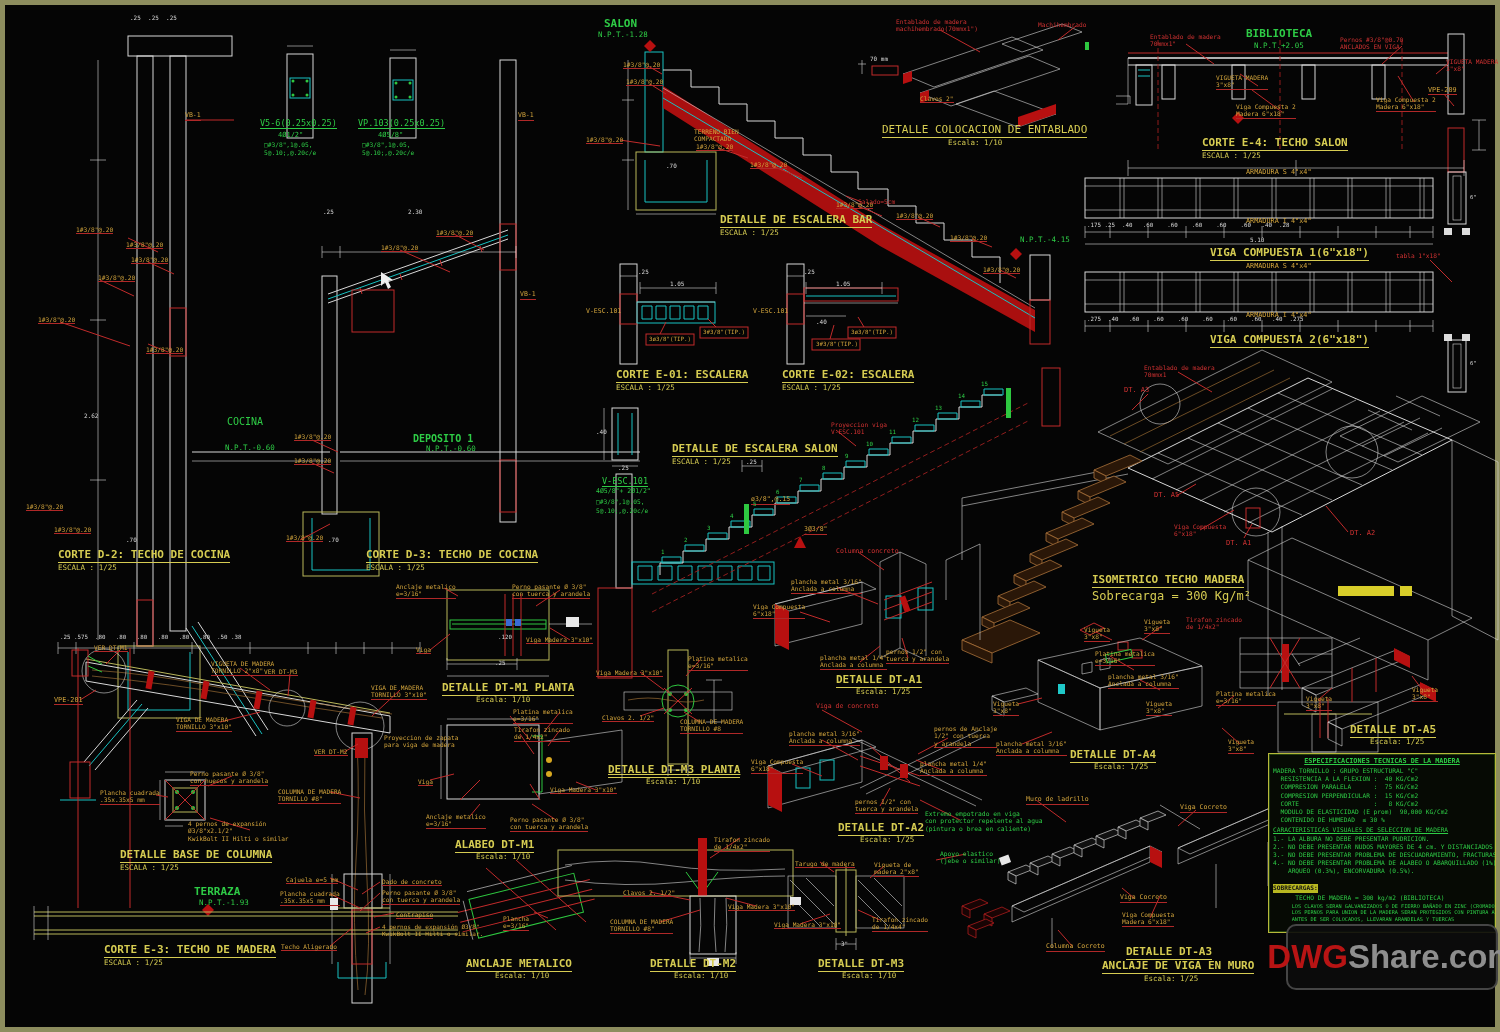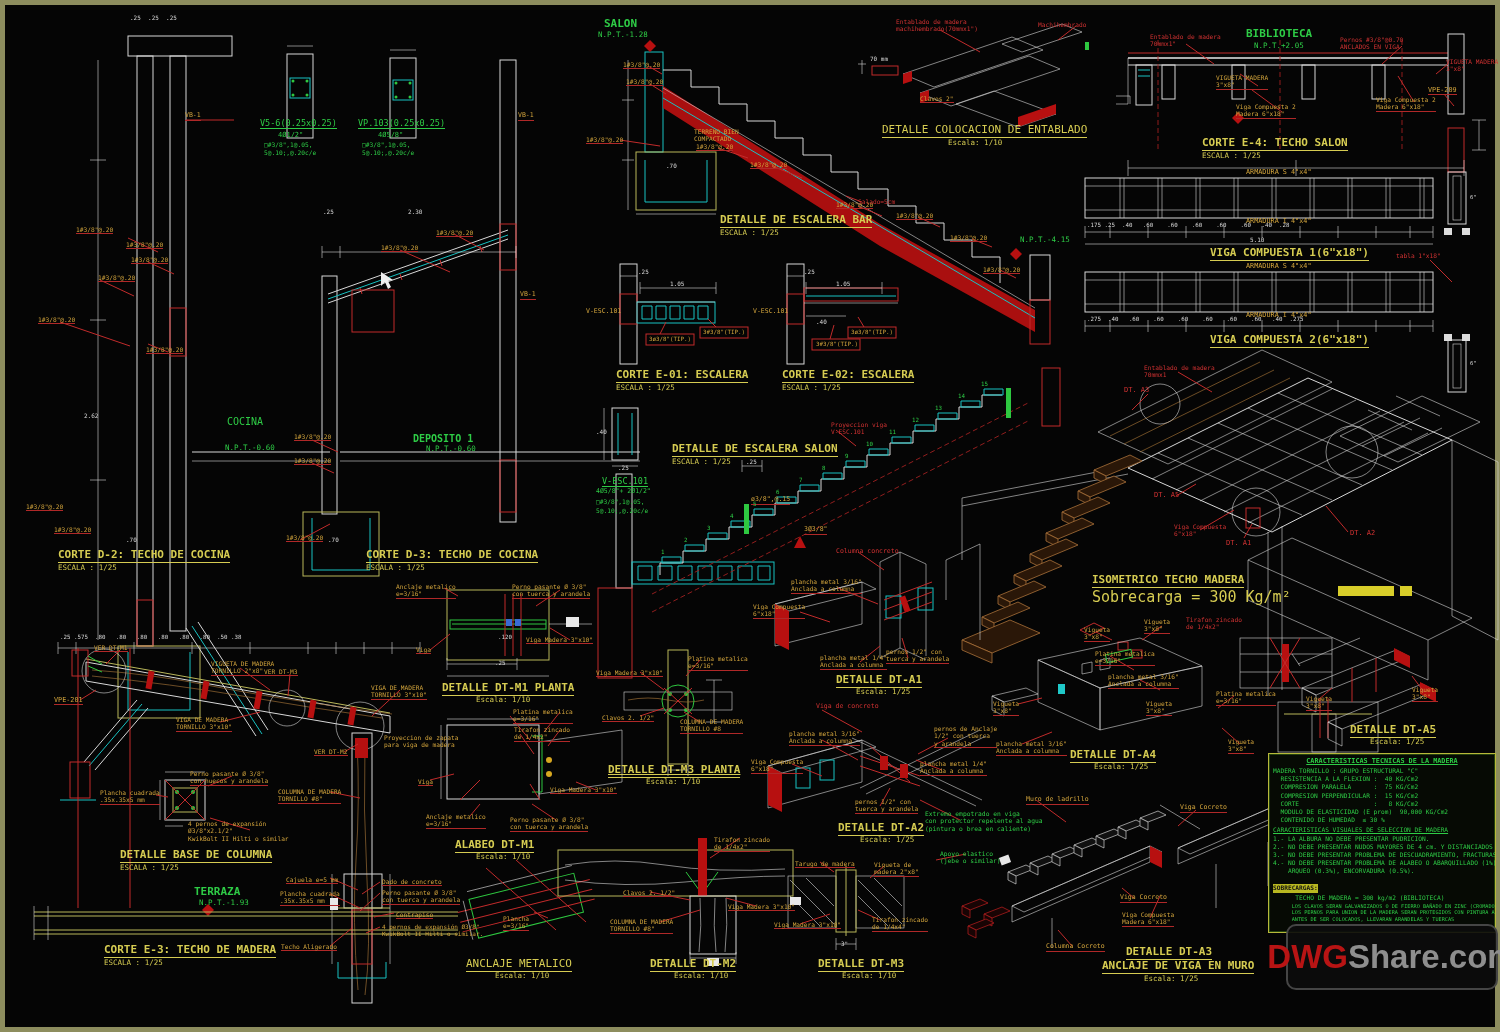--- a/index.html
+++ b/index.html
@@ -493,38 +493,38 @@
       <div class="anno" style="left: 616px; top: 384px; color: rgb(214, 204, 82); font-size: 7.5px;">ESCALA : 1/25</div>
       <div class="anno" style="left: 782px; top: 369px; color: rgb(214, 204, 82); font-size: 11px; font-weight: 700; border-bottom: 1px solid rgb(214, 204, 82);">CORTE E-02: ESCALERA</div>
       <div class="anno" style="left: 782px; top: 384px; color: rgb(214, 204, 82); font-size: 7.5px;">ESCALA : 1/25</div>
       <div class="anno" style="left: 672px; top: 443px; color: rgb(214, 204, 82); font-size: 11px; font-weight: 700; border-bottom: 1px solid rgb(214, 204, 82);">DETALLE DE ESCALERA SALON</div>
       <div class="anno" style="left: 672px; top: 458px; color: rgb(214, 204, 82); font-size: 7.5px;">ESCALA : 1/25</div>
       <div class="anno" style="left: 58px; top: 549px; color: rgb(214, 204, 82); font-size: 11px; font-weight: 700; border-bottom: 1px solid rgb(214, 204, 82);">CORTE D-2: TECHO DE COCINA</div>
       <div class="anno" style="left: 58px; top: 564px; color: rgb(214, 204, 82); font-size: 7.5px;">ESCALA : 1/25</div>
       <div class="anno" style="left: 366px; top: 549px; color: rgb(214, 204, 82); font-size: 11px; font-weight: 700; border-bottom: 1px solid rgb(214, 204, 82);">CORTE D-3: TECHO DE COCINA</div>
       <div class="anno" style="left: 366px; top: 564px; color: rgb(214, 204, 82); font-size: 7.5px;">ESCALA : 1/25</div>
       <div class="anno" style="left: 1092px; top: 574px; color: rgb(214, 204, 82); font-size: 11px; font-weight: 700; border-bottom: 1px solid rgb(214, 204, 82);">ISOMETRICO TECHO MADERA</div>
-      <div class="anno" style="left: 1092px; top: 589px; color: rgb(214, 204, 82); font-size: 15px;">Sobrecarga = 300 Kg/m²</div>
+      <div class="anno" style="left: 1092px; top: 589px; color: rgb(214, 204, 82); font-size: 12px;">Sobrecarga = 300 Kg/m²</div>
       <div class="anno" style="left: 442px; top: 682px; color: rgb(214, 204, 82); font-size: 11px; font-weight: 700; border-bottom: 1px solid rgb(214, 204, 82);">DETALLE DT-M1 PLANTA</div>
       <div class="anno" style="left: 476px; top: 696px; color: rgb(214, 204, 82); font-size: 7.5px;">Escala: 1/10</div>
       <div class="anno" style="left: 836px; top: 674px; color: rgb(214, 204, 82); font-size: 11px; font-weight: 700; border-bottom: 1px solid rgb(214, 204, 82);">DETALLE DT-A1</div>
       <div class="anno" style="left: 856px; top: 688px; color: rgb(214, 204, 82); font-size: 7.5px;">Escala: 1/25</div>
       <div class="anno" style="left: 1070px; top: 749px; color: rgb(214, 204, 82); font-size: 11px; font-weight: 700; border-bottom: 1px solid rgb(214, 204, 82);">DETALLE DT-A4</div>
       <div class="anno" style="left: 1094px; top: 763px; color: rgb(214, 204, 82); font-size: 7.5px;">Escala: 1/25</div>
       <div class="anno" style="left: 1350px; top: 724px; color: rgb(214, 204, 82); font-size: 11px; font-weight: 700; border-bottom: 1px solid rgb(214, 204, 82);">DETALLE DT-A5</div>
       <div class="anno" style="left: 1370px; top: 738px; color: rgb(214, 204, 82); font-size: 7.5px;">Escala: 1/25</div>
       <div class="anno" style="left: 608px; top: 764px; color: rgb(214, 204, 82); font-size: 11px; font-weight: 700; border-bottom: 1px solid rgb(214, 204, 82); text-decoration: underline;">DETALLE DT-M3 PLANTA</div>
       <div class="anno" style="left: 646px; top: 778px; color: rgb(214, 204, 82); font-size: 7.5px;">Escala: 1/10</div>
       <div class="anno" style="left: 455px; top: 839px; color: rgb(214, 204, 82); font-size: 11px; font-weight: 700; border-bottom: 1px solid rgb(214, 204, 82);">ALABEO DT-M1</div>
       <div class="anno" style="left: 476px; top: 853px; color: rgb(214, 204, 82); font-size: 7.5px;">Escala: 1/10</div>
       <div class="anno" style="left: 838px; top: 822px; color: rgb(214, 204, 82); font-size: 11px; font-weight: 700; border-bottom: 1px solid rgb(214, 204, 82);">DETALLE DT-A2</div>
       <div class="anno" style="left: 860px; top: 836px; color: rgb(214, 204, 82); font-size: 7.5px;">Escala: 1/25</div>
       <div class="anno" style="left: 120px; top: 849px; color: rgb(214, 204, 82); font-size: 11px; font-weight: 700; border-bottom: 1px solid rgb(214, 204, 82);">DETALLE BASE DE COLUMNA</div>
       <div class="anno" style="left: 120px; top: 864px; color: rgb(214, 204, 82); font-size: 7.5px;">ESCALA : 1/25</div>
-      <div class="anno" style="left: 466px; top: 958px; color: rgb(214, 204, 82); font-size: 11px; font-weight: 400; border-bottom: 1px solid rgb(214, 204, 82);">ANCLAJE METALICO</div>
+      <div class="anno" style="left: 466px; top: 958px; color: rgb(214, 204, 82); font-size: 11px; font-weight: 700; border-bottom: 1px solid rgb(214, 204, 82);">ANCLAJE METALICO</div>
       <div class="anno" style="left: 495px; top: 972px; color: rgb(214, 204, 82); font-size: 7.5px;">Escala: 1/10</div>
       <div class="anno" style="left: 650px; top: 958px; color: rgb(214, 204, 82); font-size: 11px; font-weight: 700; border-bottom: 1px solid rgb(214, 204, 82);">DETALLE DT-M2</div>
       <div class="anno" style="left: 674px; top: 972px; color: rgb(214, 204, 82); font-size: 7.5px;">Escala: 1/10</div>
       <div class="anno" style="left: 818px; top: 958px; color: rgb(214, 204, 82); font-size: 11px; font-weight: 700; border-bottom: 1px solid rgb(214, 204, 82);">DETALLE DT-M3</div>
       <div class="anno" style="left: 842px; top: 972px; color: rgb(214, 204, 82); font-size: 7.5px;">Escala: 1/10</div>
       <div class="anno" style="left: 1126px; top: 946px; color: rgb(214, 204, 82); font-size: 11px; font-weight: 700; border-bottom: 1px solid rgb(214, 204, 82);">DETALLE DT-A3</div>
       <div class="anno" style="left: 1102px; top: 960px; color: rgb(214, 204, 82); font-size: 11px; font-weight: 700; border-bottom: 1px solid rgb(214, 204, 82);">ANCLAJE DE VIGA EN MURO</div>
       <div class="anno" style="left: 1144px; top: 975px; color: rgb(214, 204, 82); font-size: 7.5px;">Escala: 1/25</div>
       <div class="anno" style="left: 104px; top: 944px; color: rgb(214, 204, 82); font-size: 11px; font-weight: 700; border-bottom: 1px solid rgb(214, 204, 82);">CORTE E-3: TECHO DE MADERA</div>
       <div class="anno" style="left: 104px; top: 959px; color: rgb(214, 204, 82); font-size: 7.5px;">ESCALA : 1/25</div>
@@ -778,21 +778,21 @@
       <div class="anno" style="left: 845px; top: 453px; color: rgb(46, 204, 70); font-size: 5.8px;">9</div>
       <div class="anno" style="left: 866px; top: 441px; color: rgb(46, 204, 70); font-size: 5.8px;">10</div>
       <div class="anno" style="left: 889px; top: 429px; color: rgb(46, 204, 70); font-size: 5.8px;">11</div>
       <div class="anno" style="left: 912px; top: 417px; color: rgb(46, 204, 70); font-size: 5.8px;">12</div>
       <div class="anno" style="left: 935px; top: 405px; color: rgb(46, 204, 70); font-size: 5.8px;">13</div>
       <div class="anno" style="left: 958px; top: 393px; color: rgb(46, 204, 70); font-size: 5.8px;">14</div>
       <div class="anno" style="left: 981px; top: 381px; color: rgb(46, 204, 70); font-size: 5.8px;">15</div>
     </div>
 
 <div id="spec-box">
-  <div id="spec-title">CARACTERISTICAS TECNICAS DE LA MADERA</div>
+  <div id="spec-title">ESPECIFICACIONES TECNICAS DE LA MADERA</div>
   <div id="spec-lines"><div class="spec-line">MADERA TORNILLO : GRUPO ESTRUCTURAL "C"</div><div class="spec-line">  RESISTENCIA A LA FLEXION :  40 KG/Cm2</div><div class="spec-line">  COMPRESION PARALELA      :  75 KG/Cm2</div><div class="spec-line">  COMPRESION PERPENDICULAR :  15 KG/Cm2</div><div class="spec-line">  CORTE                    :   8 KG/Cm2</div><div class="spec-line">  MODULO DE ELASTICIDAD (E prom)  90,000 KG/Cm2</div><div class="spec-line">  CONTENIDO DE HUMEDAD  ≤ 30 %</div><div class="spec-line h">CARACTERISTICAS VISUALES DE SELECCION DE MADERA</div><div class="spec-line">1.- LA ALBURA NO DEBE PRESENTAR PUDRICION.</div><div class="spec-line">2.- NO DEBE PRESENTAR NUDOS MAYORES DE 4 cm. Y DISTANCIADOS A MAS DE 1 mt.</div><div class="spec-line">3.- NO DEBE PRESENTAR PROBLEMA DE DESCUADRAMIENTO, FRACTURAS O RAJADURAS.</div><div class="spec-line">4.- NO DEBE PRESENTAR PROBLEMA DE ALABEO O ABARQUILLADO (1%),</div><div class="spec-line">    ARQUEO (0.3%), ENCORVADURA (0.5%).</div><div class="spec-line hl">SOBRECARGAS:</div><div class="spec-line">      TECHO DE MADERA = 300 kg/m2 (BIBLIOTECA)</div><div class="spec-line s">      LOS CLAVOS SERAN GALVANIZADOS O DE FIERRO BAÑADO EN ZINC (CROMADOS)</div><div class="spec-line s">      LOS PERNOS PARA UNION DE LA MADERA SERAN PROTEGIDOS CON PINTURA ANTICORROSIVA</div><div class="spec-line s">      ANTES DE SER COLOCADOS, LLEVARAN ARANDELAS Y TUERCAS</div></div>
 </div>
 
 <div id="logo">
   <span class="dwg">DWG</span>
       <span class="share">Share.com</span>
 </div>
 
 </div>
 

